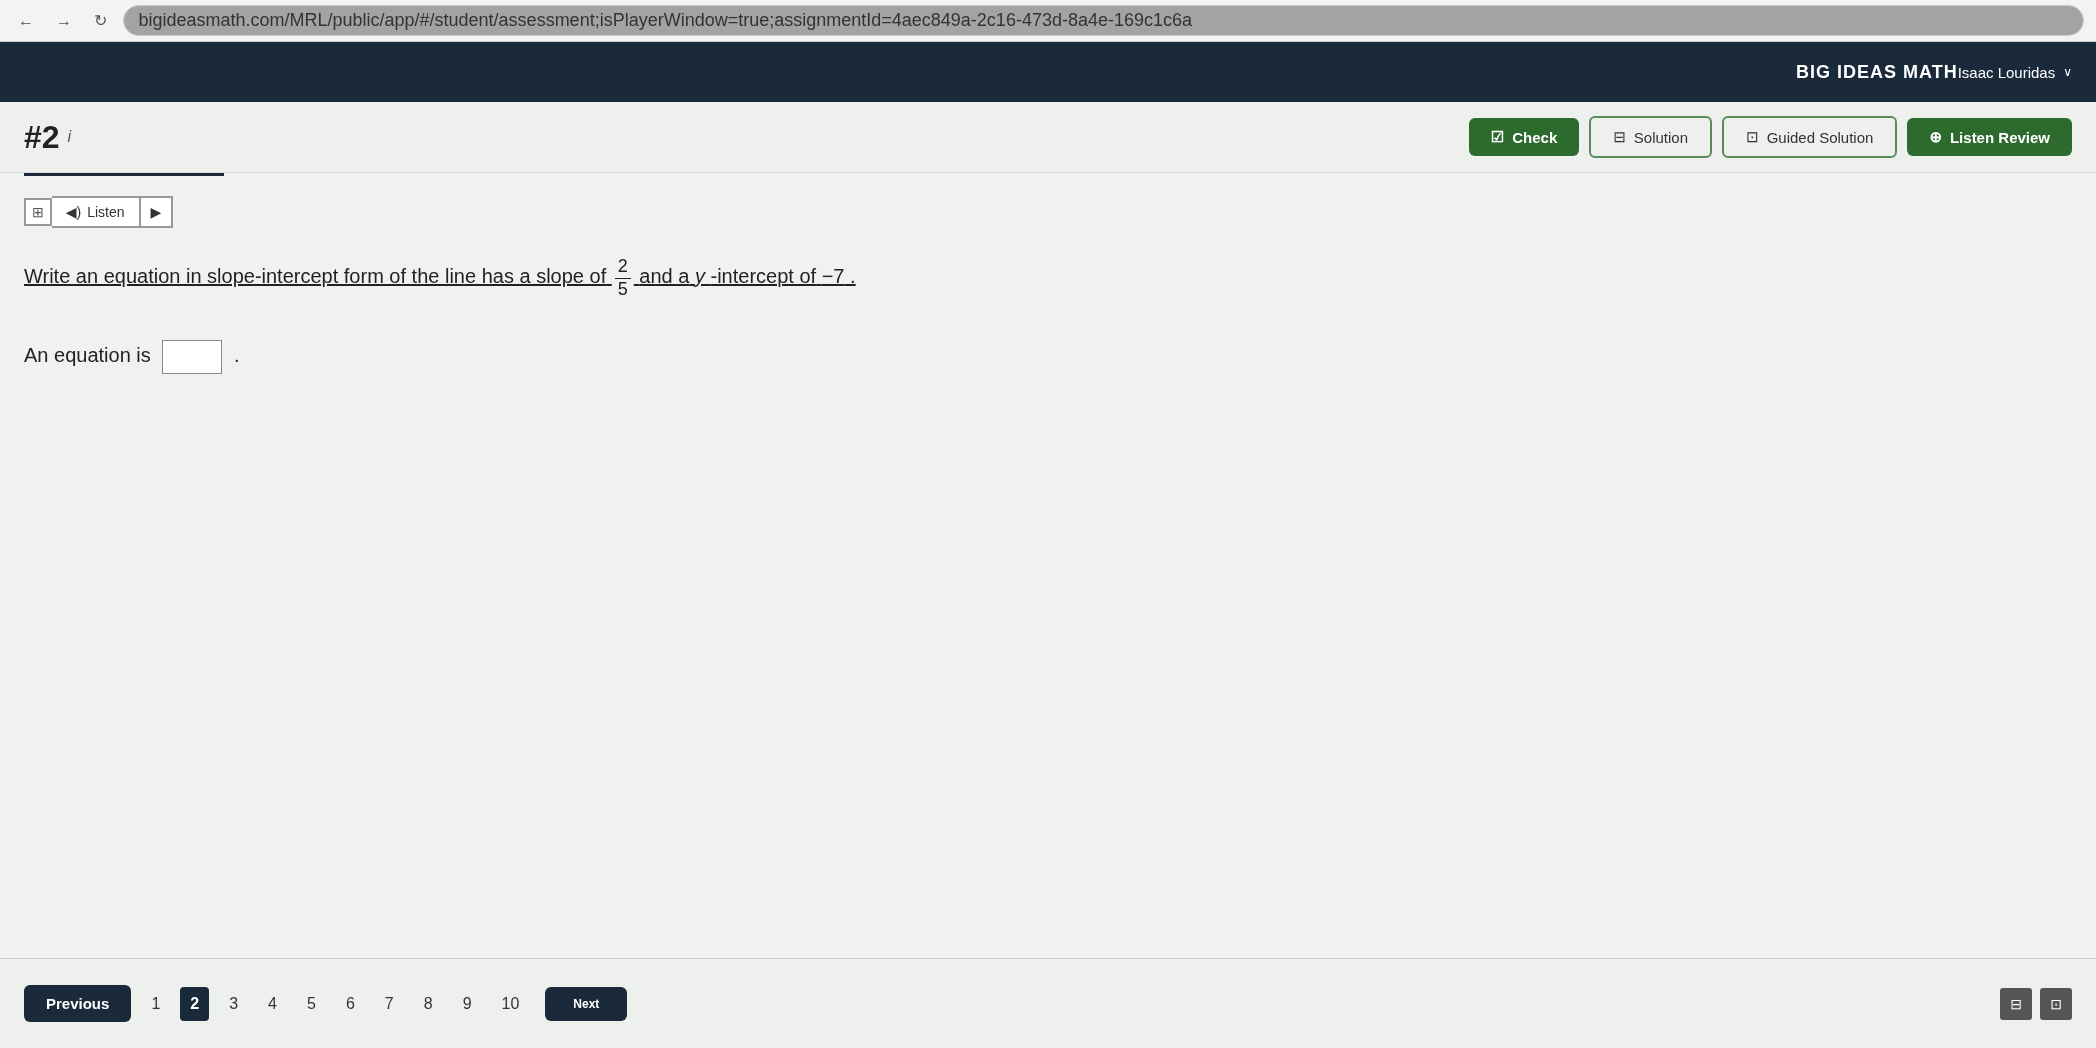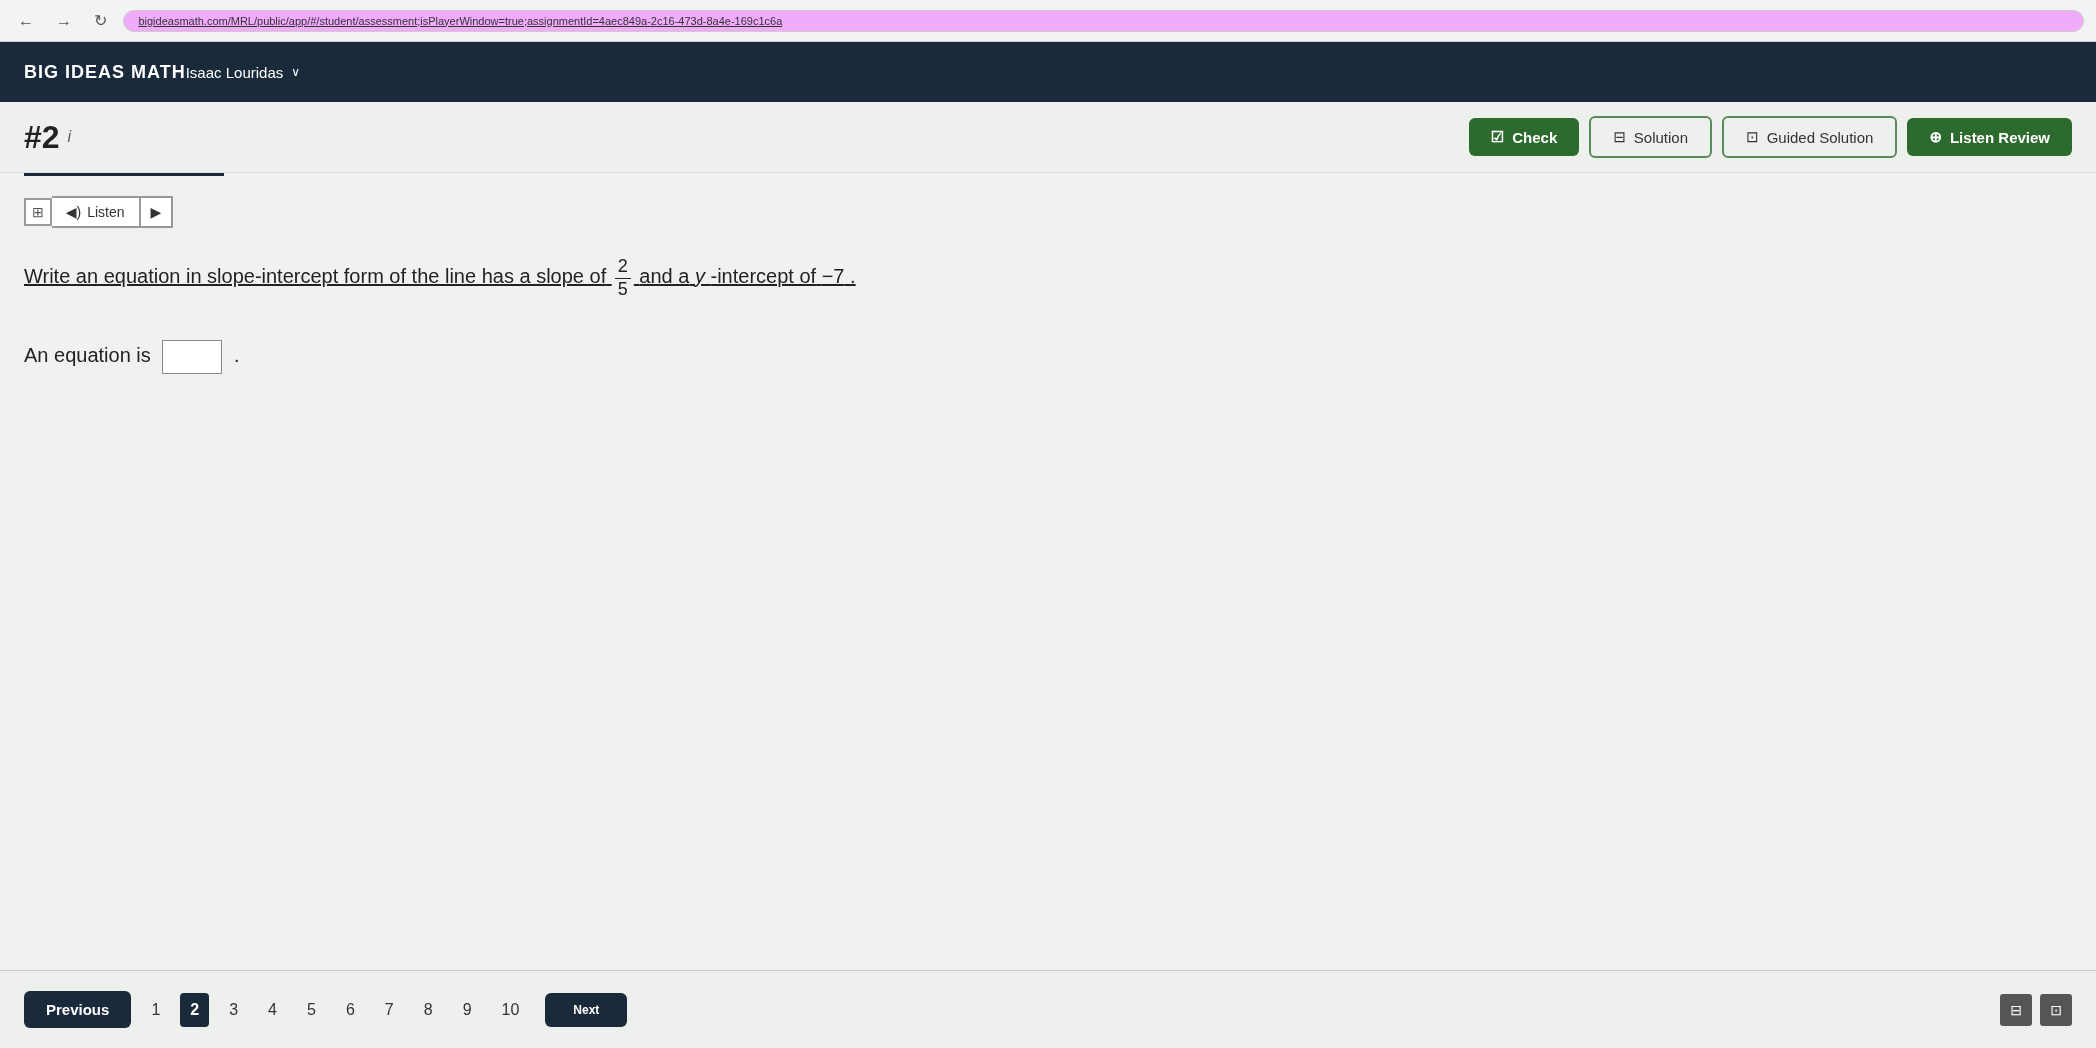--- a/index.html
+++ b/index.html
@@ -18,42 +18,41 @@
     .browser-nav-btn {
       background: none;
       border: none;
       cursor: pointer;
       font-size: 16px;
       color: #555;
       padding: 2px 6px;
     }
     .browser-url-bar {
       flex: 1;
-      background: #f0abfc;
+      background: #a3a3a3;
       border: 1px solid #ccc;
       border-radius: 20px;
       padding: 4px 14px;
-      font-size: 11px;
-      color: #333;
-      text-decoration: underline;
+      font-size: 18px;
+      color: #333;
     }
 
     
     .app-wrapper {
       width: 100%;
       min-height: calc(100vh - 42px);
       background: #f0f2f0;
     }
 
     
     .app-header {
       background: #1a2a3a;
       display: flex;
       align-items: center;
-      justify-content: flex-start;
+      justify-content: flex-end;
       padding: 0 24px;
       height: 60px;
     }
     .app-logo {
       color: white;
       font-size: 18px;
       font-weight: bold;
       letter-spacing: 1px;
     }
     .header-user {
@@ -245,21 +244,21 @@
     }
 
     
     .bottom-nav {
       position: fixed;
       bottom: 0;
       left: 0;
       right: 0;
       background: #eef0ee;
       border-top: 1px solid #ccc;
-      padding: 20px 24px;
+      padding: 26px 24px;
       display: flex;
       align-items: center;
       gap: 10px;
     }
     .btn-previous {
       background: #1a2a3a;
       color: white;
       border: none;
       border-radius: 6px;
       padding: 10px 22px;

